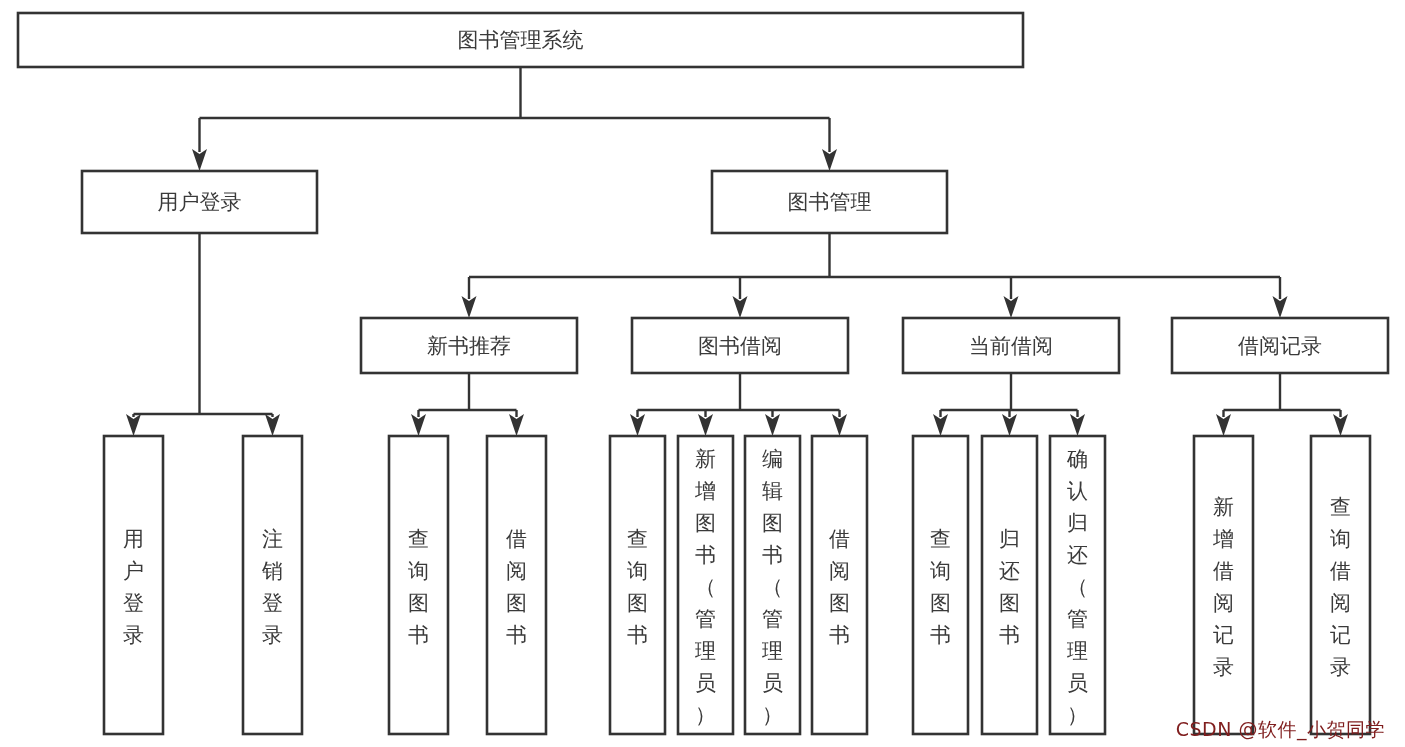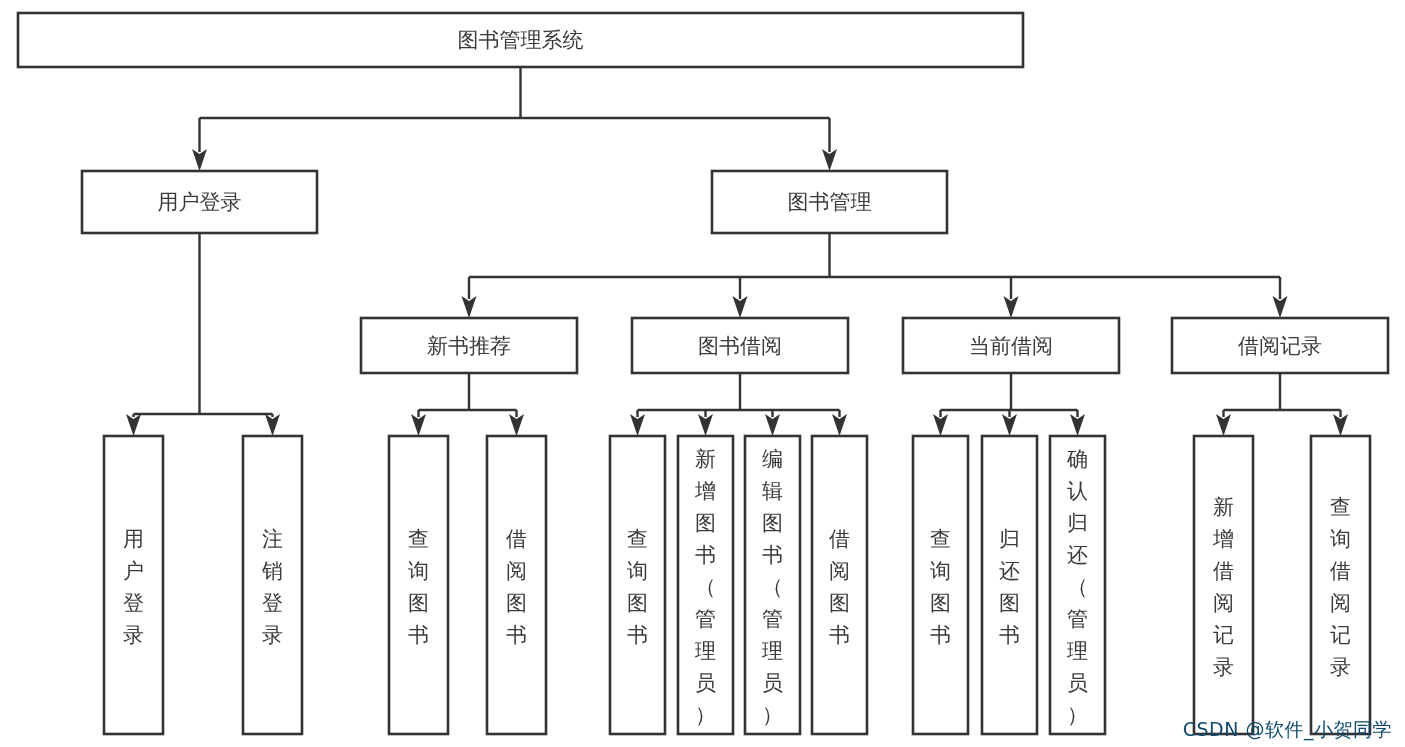--- a/index.html
+++ b/index.html
@@ -51,25 +51,25 @@
     dominant-baseline: middle;
   }
   .node-label-vertical {
     fill: #3a3a3a;
     font-family: "DejaVu Sans", "Liberation Sans", sans-serif;
     font-size: 21px;
     text-anchor: middle;
   }
   .watermark-text {
     position: absolute;
-    right: 13px;
+    right: 20px;
     bottom: 4px;
     font-family: "DejaVu Sans", "Liberation Sans", sans-serif;
     font-size: 19px;
-    color: #0c4a6e;
+    color: #7f1d1d;
     white-space: nowrap;
     letter-spacing: 0.5px;
   }
 </style>
 </head>
 <body>
 
 <div id="diagram-root">
   <svg class="diagram-canvas" viewBox="0 0 1405 747">
     <g id="edge-layer">

